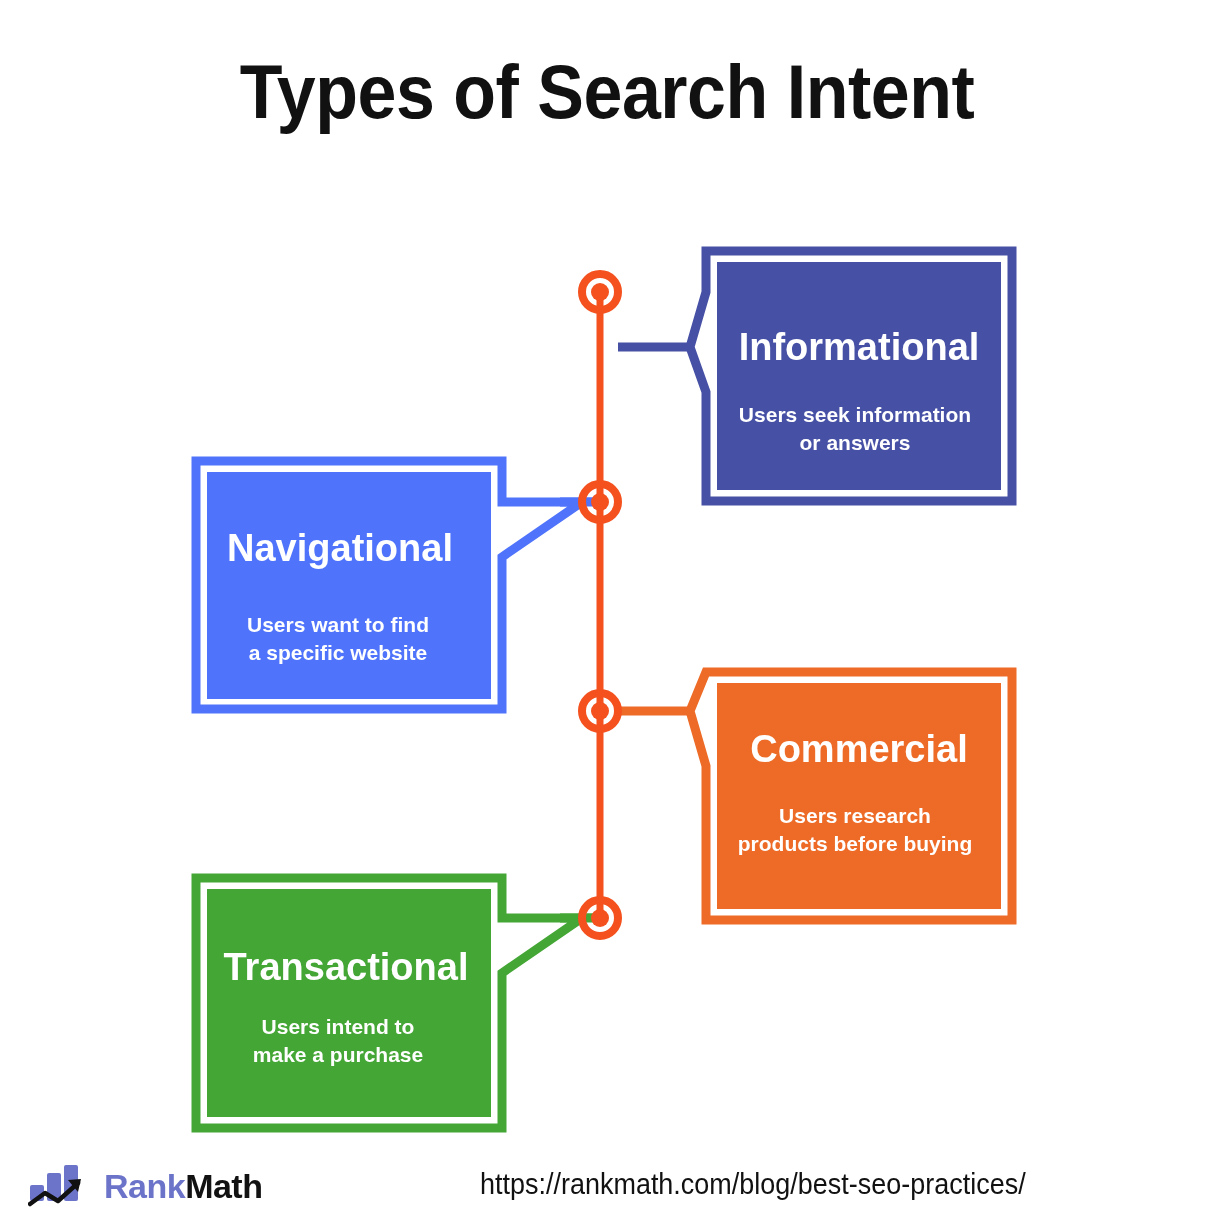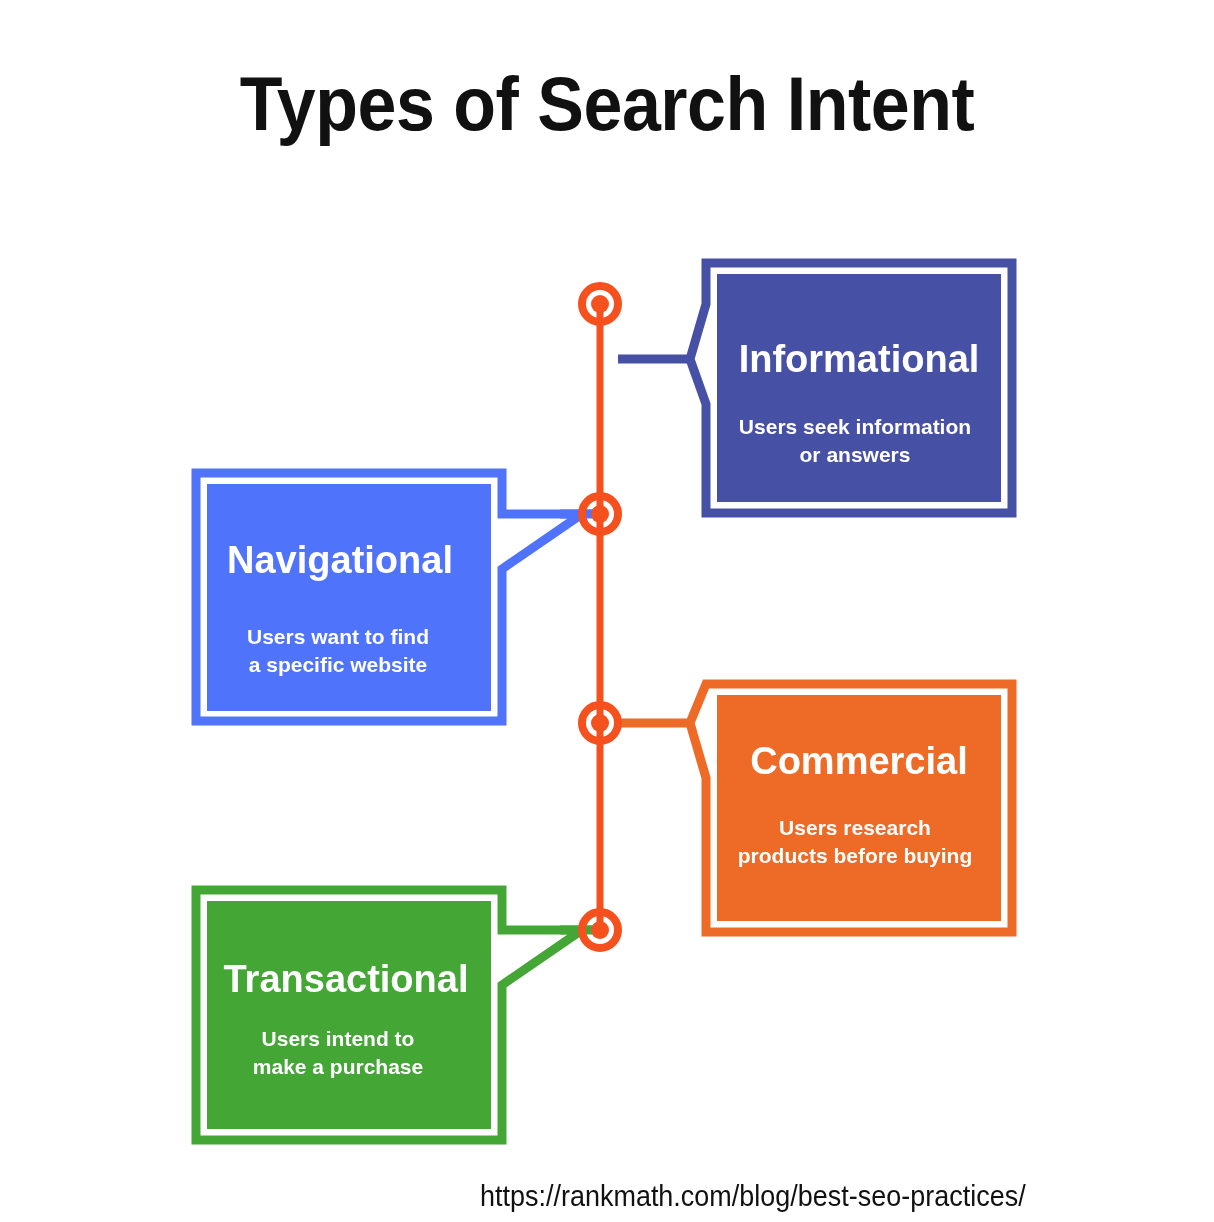--- a/index.html
+++ b/index.html
@@ -3,21 +3,21 @@
 <meta charset="utf-8">
 <style>
   html,body{margin:0;padding:0;}
   body{
     width:1214px;height:1222px;
     background:#ffffff;
     font-family:"Liberation Sans","DejaVu Sans",sans-serif;
     overflow:hidden;
     position:relative;
   }
-  #stage{position:absolute;left:0;top:12px;width:1214px;height:958px;}
+  #stage{position:absolute;left:0;top:0;width:1214px;height:958px;}
 
   .title{
     position:absolute;left:0;top:52px;width:1214px;
     text-align:center;
     font-size:76px;
     font-weight:bold;
     letter-spacing:-0.5px;
     color:#111111;
     font-family:"Liberation Sans","DejaVu Sans",sans-serif;
     transform:scaleX(0.92);
@@ -126,16 +126,26 @@
     <g>
       <circle cx="600" cy="711" r="18" fill="none" stroke="#F4511E" stroke-width="8"></circle>
       <circle cx="600" cy="711" r="9" fill="#F4511E"></circle>
     </g>
     <g>
       <circle cx="600" cy="918" r="18" fill="none" stroke="#F4511E" stroke-width="8"></circle>
       <circle cx="600" cy="918" r="9" fill="#F4511E"></circle>
     </g>
   </svg>
 
+  <div class="logo">
+    <svg class="logo-mark" viewBox="0 0 66 46">
+      <rect x="2" y="22" width="14" height="16" rx="2" fill="#6c74c9"></rect>
+      <rect x="19" y="10" width="14" height="28" rx="2" fill="#6c74c9"></rect>
+      <rect x="36" y="2" width="14" height="36" rx="2" fill="#6c74c9"></rect>
+      <path d="M2 41 L17 30 L30 38 L50 20" fill="none" stroke="#111111" stroke-width="4.5" stroke-linecap="round" stroke-linejoin="round"></path>
+      <path d="M40 17 L53 16 L50 29 Z" fill="#111111"></path>
+    </svg>
+    <span class="logo-text"><span class="logo-rank">Rank</span><span class="logo-math">Math</span></span>
+  </div>
 
   <div class="footer-url">https://rankmath.com/blog/best-seo-practices/</div>
 
 </div>
 
 </body></html>

